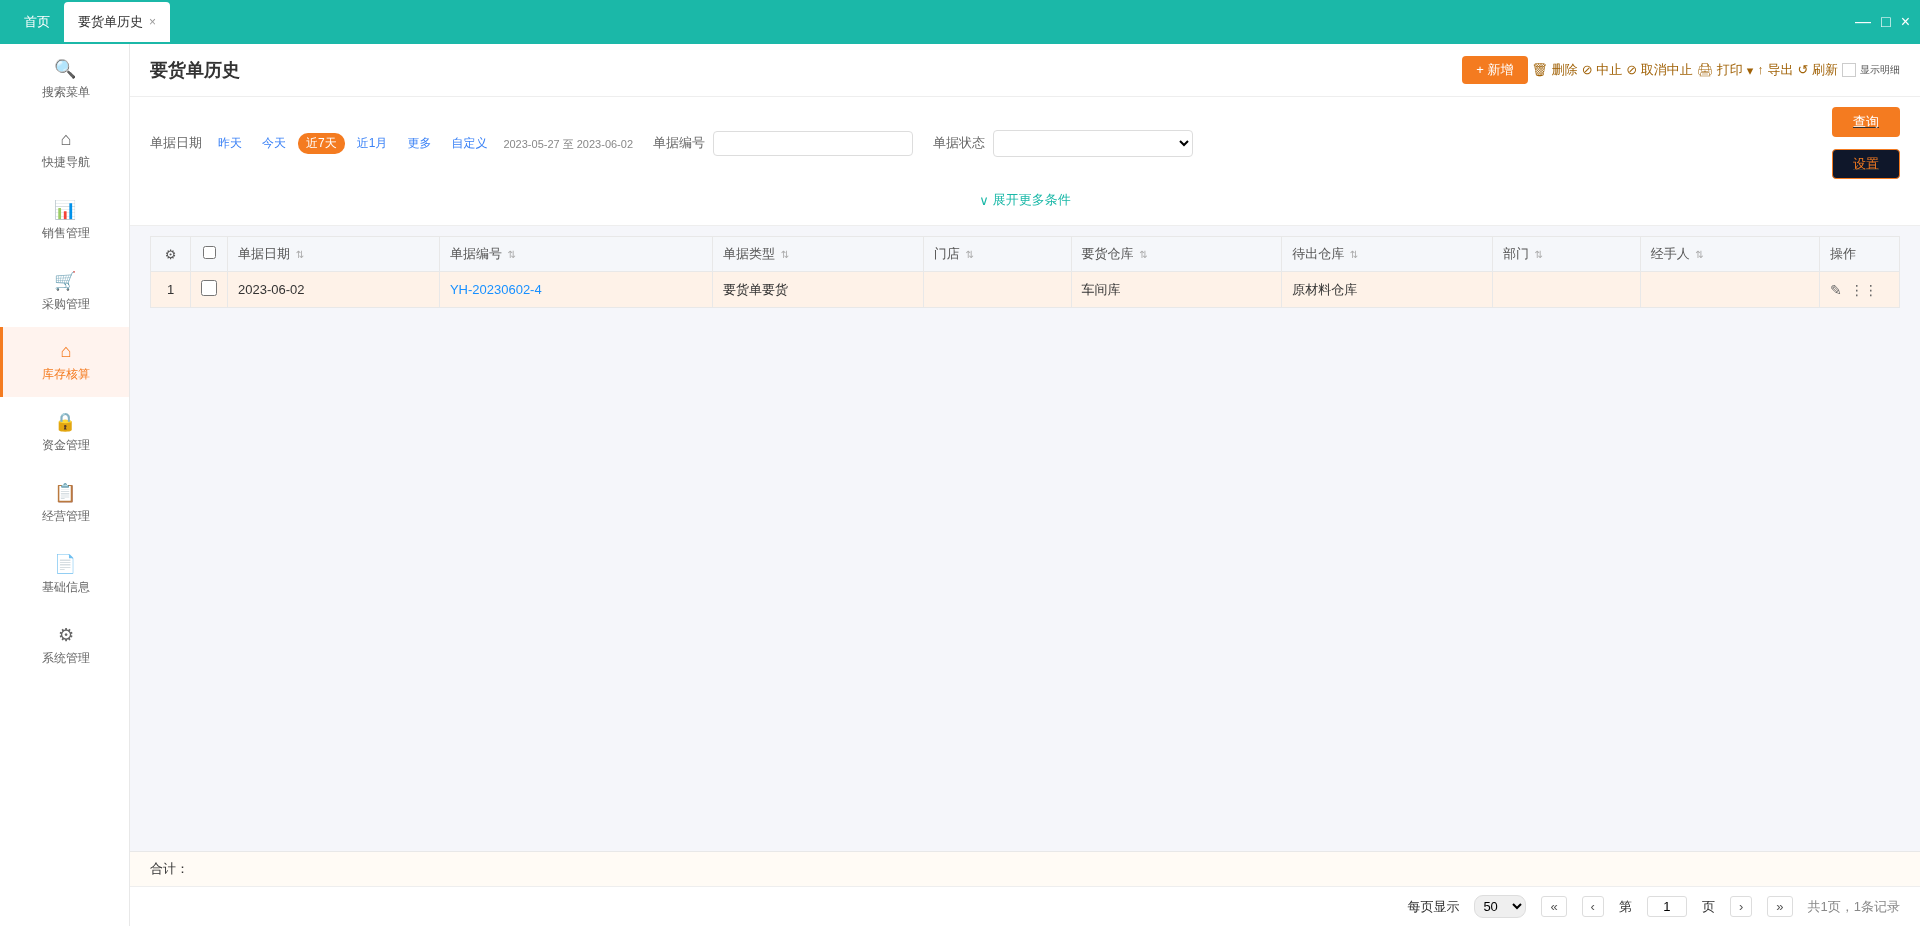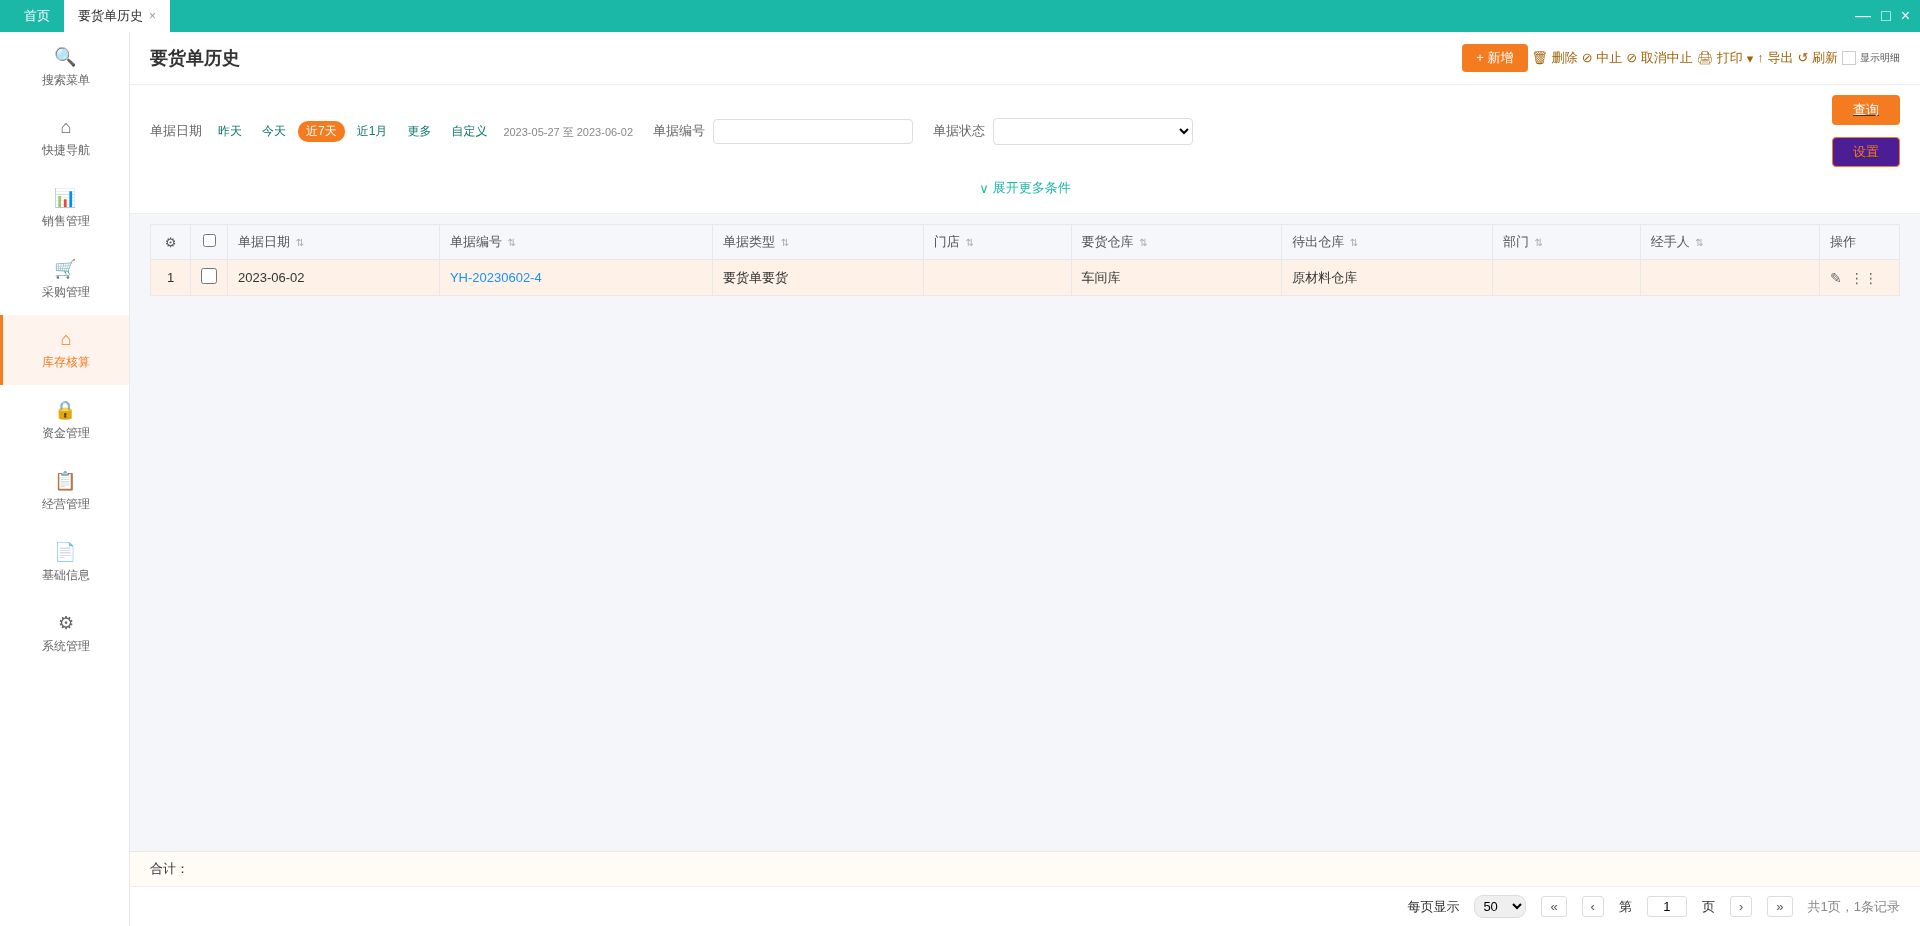--- a/index.html
+++ b/index.html
@@ -1,21 +1,21 @@
 <!DOCTYPE html>
 <html><head>
   <meta charset="utf-8">
   <style>
     * { box-sizing: border-box; margin: 0; padding: 0; }
     body { font-family: 'Microsoft YaHei', Arial, sans-serif; font-size: 13px; color: #333; background: #f0f2f5; display: flex; flex-direction: column; height: 926px; overflow: hidden; }
 
     
     .top-bar {
       background: #1bb8a8;
-      height: 32px;
+      height: 44px;
       display: flex;
       align-items: center;
       padding: 16px 10px;
       flex-shrink: 0;
     }
     .tab {
       height: 40px;
       display: flex;
       align-items: center;
       padding: 0 14px;
@@ -159,21 +159,21 @@
     .date-tags {
       display: flex;
       gap: 4px;
       align-items: center;
     }
     .date-tag {
       padding: 2px 8px;
       border-radius: 3px;
       cursor: pointer;
       font-size: 12px;
-      color: #0f766e;
+      color: #3b82f6;
     }
     .date-tag.active {
       background: #f47b20;
       color: #fff;
       border-radius: 10px;
     }
     .date-range {
       font-size: 11px;
       color: #888;
       margin-top: 2px;
@@ -296,21 +296,21 @@
     .query-btn {
       background: #f47b20;
       color: #fff;
       border: none;
       border-radius: 4px;
       padding: 6px 20px;
       cursor: pointer;
       font-size: 13px;
     }
     .settings-btn {
-      background: #4c1d95;
+      background: #0f172a;
       color: #f47b20;
       border: 1px solid #f47b20;
       border-radius: 4px;
       padding: 5px 20px;
       cursor: pointer;
       font-size: 13px;
     }
   </style>
 </head>
 <body>

